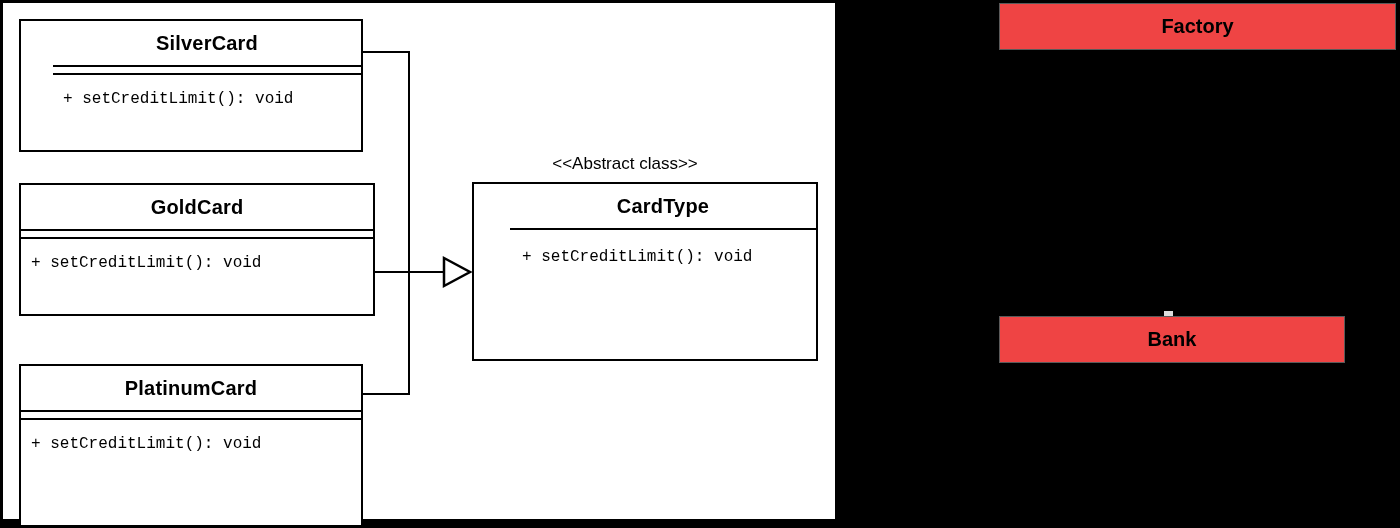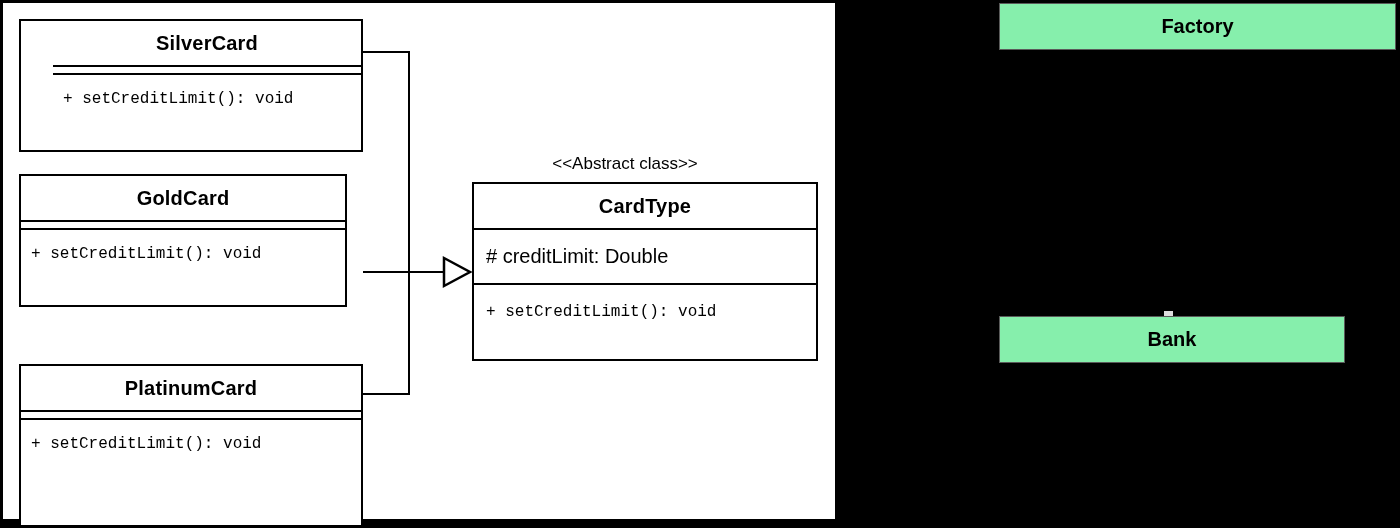--- a/index.html
+++ b/index.html
@@ -53,35 +53,35 @@
     align-items: center;
     padding-left: 12px;
     font-size: 20px;
   }
   .cb-methods {
     font-size: 16px;
     padding: 15px 0 0 10px;
     font-family: Liberation Mono, monospace;
   }
   #box-silver   { left: 19px;  top: 19px;  width: 344px; height: 133px; padding-left: 32px; }
-  #box-gold     { left: 19px;  top: 174px; width: 328px; height: 133px; }
+  #box-gold     { left: 19px;  top: 183px; width: 356px; height: 133px; }
   #box-platinum { left: 19px;  top: 364px; width: 344px; height: 163px; }
-  #box-cardtype { left: 472px; top: 182px; width: 346px; height: 179px; }
+  #box-cardtype { left: 472px; top: 182px; width: 346px; height: 179px; padding-left: 36px; }
   #box-cardtype .cb-methods { padding: 18px 0 0 12px; }
   .stereotype {
     position: absolute;
     left: 452px; top: 153px;
     width: 346px;
     text-align: center;
     font-size: 17px;
     line-height: 22px;
   }
   .side-box {
     position: absolute;
-    background: #86efac;
+    background: #ef4444;
     border: 1px solid #5a5a5a;
     box-sizing: border-box;
     display: flex;
     align-items: center;
     justify-content: center;
     font-weight: 700;
     font-size: 20px;
   }
   #factory { left: 999px; top: 3px;   width: 397px; height: 47px; }
   #bank    { left: 999px; top: 316px; width: 346px; height: 47px; align-items: center; }
@@ -128,23 +128,20 @@
   <div class="class-box" id="box-platinum">
     <div class="cb-title">PlatinumCard</div>
     <div class="cb-empty"></div>
     <div class="cb-methods">
       <div>+ setCreditLimit(): void</div>
     </div>
   </div>
 
   <div class="class-box" id="box-cardtype">
     <div class="cb-title">CardType</div>
-    <div class="cb-attrs">
-      <div># creditLimit: Double</div>
-    </div>
     <div class="cb-methods">
       <div>+ setCreditLimit(): void</div>
     </div>
   </div>
 
   <div class="side-box" id="factory">
     <span>Factory</span>
   </div>
 
   <div class="side-box" id="bank">

